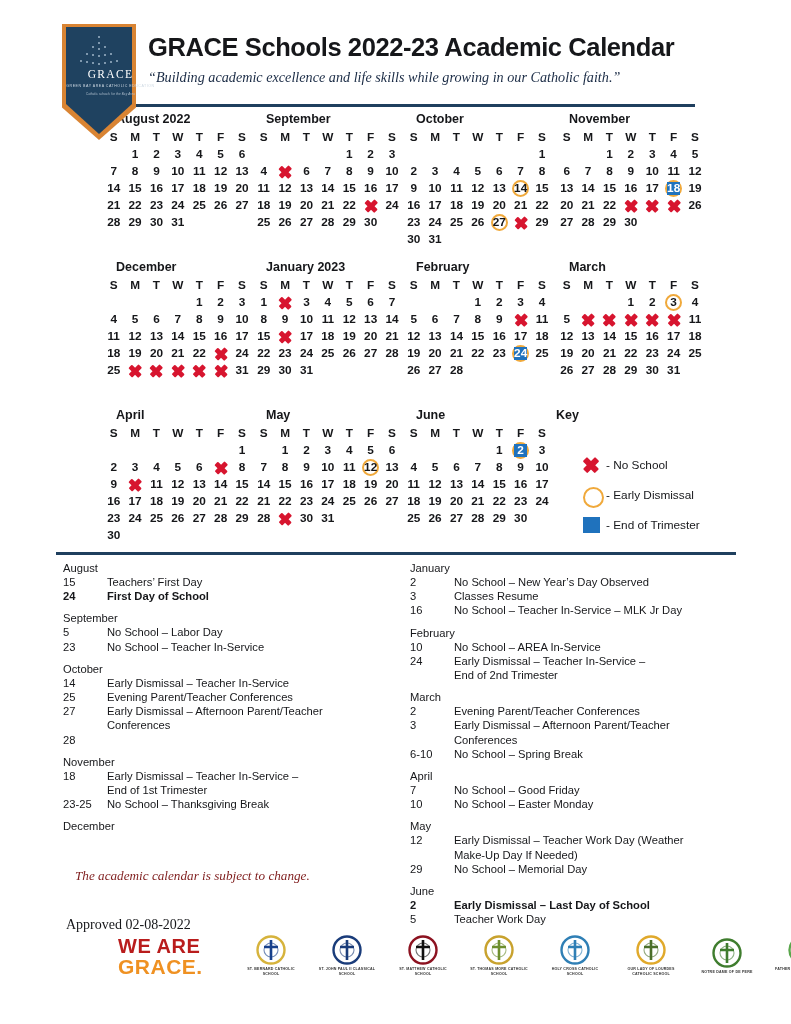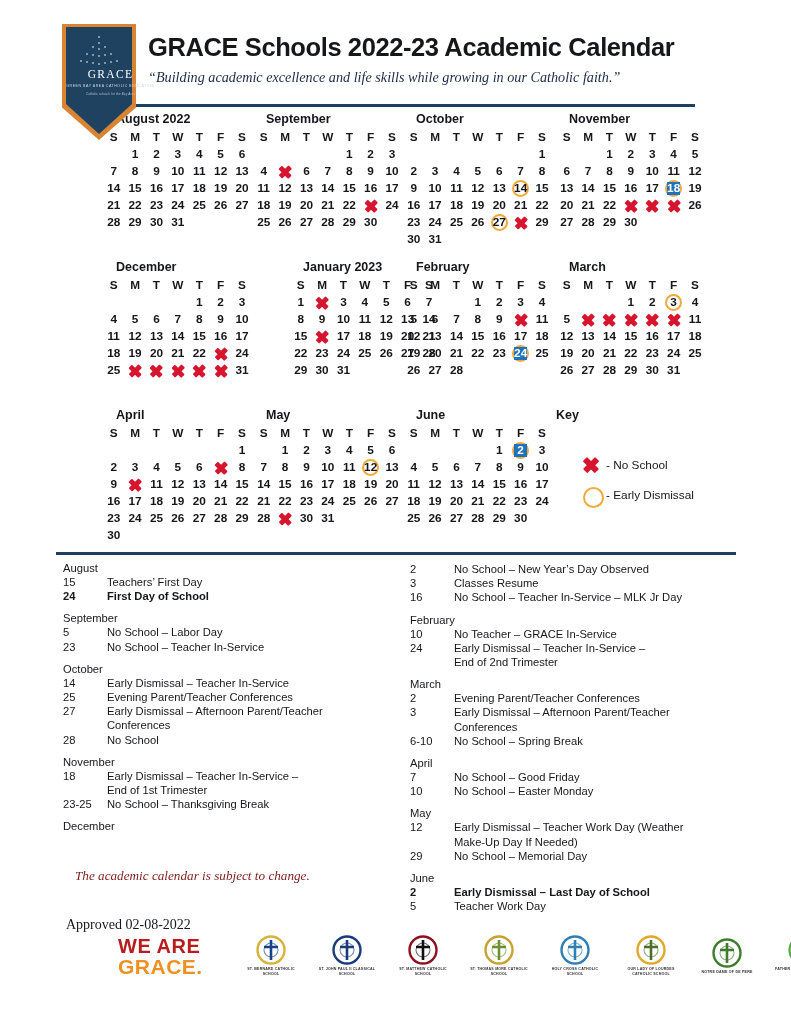--- a/index.html
+++ b/index.html
@@ -664,21 +664,21 @@
       <div class="week-row">
         <div class="day"><span class="num">25</span></div>
         <div class="day x"><span class="num">26</span></div>
         <div class="day x"><span class="num">27</span></div>
         <div class="day x"><span class="num">28</span></div>
         <div class="day x"><span class="num">29</span></div>
         <div class="day x"><span class="num">30</span></div>
         <div class="day"><span class="num">31</span></div>
       </div>
     </div>
-    <div class="month" style="left: 253px; top: 148px; margin-left: 37px;">
+    <div class="month" style="left: 253px; top: 148px;">
       <div class="month-title">January 2023</div>
       <div class="dow-row">
         <div class="dow">S</div>
         <div class="dow">M</div>
         <div class="dow">T</div>
         <div class="dow">W</div>
         <div class="dow">T</div>
         <div class="dow">F</div>
         <div class="dow">S</div>
       </div>
@@ -1025,20 +1025,24 @@
     <div class="key-box" style="top: 296px;">
       <div class="key-title">Key</div>
       <div class="key-item">
         <span class="key-glyph x"></span>
         <span class="key-label">- No School</span>
       </div>
       <div class="key-item">
         <span class="key-glyph circle"></span>
         <span class="key-label">- Early Dismissal</span>
       </div>
+      <div class="key-item">
+        <span class="key-glyph square"></span>
+        <span class="key-label">- End of Trimester</span>
+      </div>
     </div>
   </div>
 
 <div class="rule-mid"></div>
 <div class="notes">
   <div class="notes-col left" id="notes-left">
       <div class="note-month">August</div>
       <div class="note-line">
         <span class="note-date">15</span>
         <span class="note-text">Teachers’ First Day</span>
@@ -1065,51 +1069,51 @@
         <span class="note-date">25</span>
         <span class="note-text">Evening Parent/Teacher Conferences</span>
       </div>
       <div class="note-line">
         <span class="note-date">27</span>
         <span class="note-text">Early Dismissal – Afternoon Parent/Teacher</span>
       </div>
       <div class="note-cont">Conferences</div>
       <div class="note-line">
         <span class="note-date">28</span>
-        <span class="note-text">No School</span>
       </div>
       <div class="note-month">November</div>
       <div class="note-line">
         <span class="note-date">18</span>
         <span class="note-text">Early Dismissal – Teacher In-Service –</span>
       </div>
       <div class="note-cont">End of 1st Trimester</div>
       <div class="note-line">
         <span class="note-date">23-25</span>
         <span class="note-text">No School – Thanksgiving Break</span>
       </div>
       <div class="note-month">December</div>
     </div>
   <div class="notes-col right" id="notes-right">
+      <div class="note-month">January</div>
       <div class="note-line">
         <span class="note-date">2</span>
         <span class="note-text">No School – New Year’s Day Observed</span>
       </div>
       <div class="note-line">
         <span class="note-date">3</span>
         <span class="note-text">Classes Resume</span>
       </div>
       <div class="note-line">
         <span class="note-date">16</span>
         <span class="note-text">No School – Teacher In-Service – MLK Jr Day</span>
       </div>
       <div class="note-month">February</div>
       <div class="note-line">
         <span class="note-date">10</span>
-        <span class="note-text">No Teacher – GRACE In-Service</span>
+        <span class="note-text">No School – AREA In-Service</span>
       </div>
       <div class="note-line">
         <span class="note-date">24</span>
         <span class="note-text">Early Dismissal – Teacher In-Service –</span>
       </div>
       <div class="note-cont">End of 2nd Trimester</div>
       <div class="note-month">March</div>
       <div class="note-line">
         <span class="note-date">2</span>
         <span class="note-text">Evening Parent/Teacher Conferences</span>

